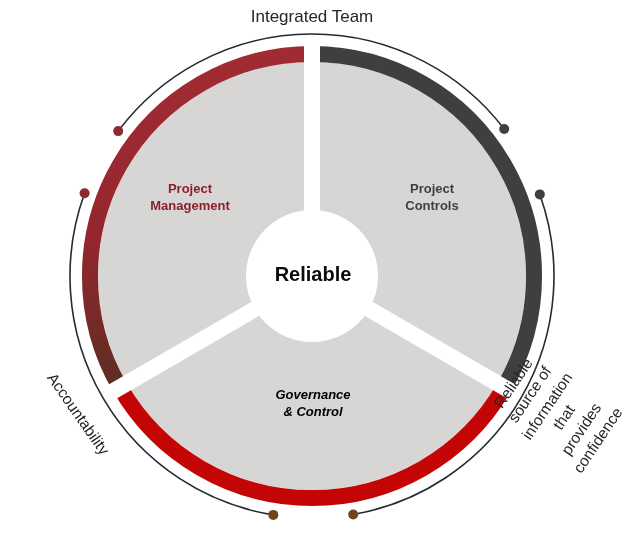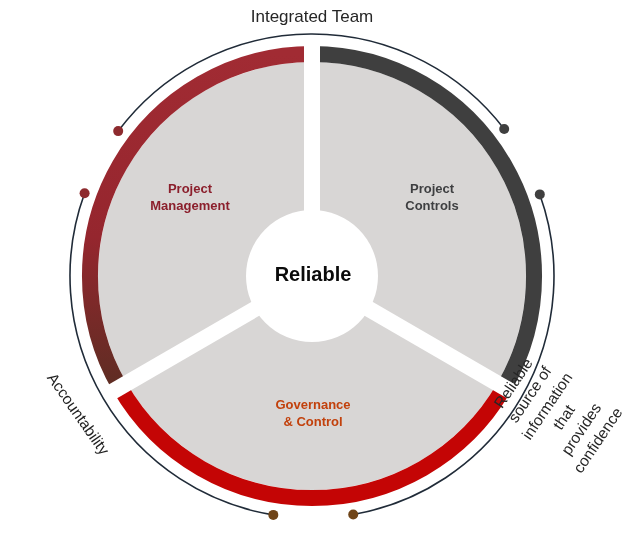--- a/index.html
+++ b/index.html
@@ -23,21 +23,21 @@
     font-size:17px;
     font-weight:400;
     color:#262626;
   }
   .lbl-seg{
     font-size:13px;
     font-weight:700;
   }
   #lbl-pm{left:190px;top:198px;color:#8B1F2C;}
   #lbl-pc{left:432px;top:198px;color:#3E3F41;}
-  #lbl-gc{left:313px;top:414px;color:#c2410c;}
+  #lbl-gc{left:313px;top:404px;color:#000000;font-style:italic;}
   #lbl-enabling{left:313px;top:274px;font-size:20px;font-weight:700;color:#0b0b0b;}
   #lbl-team{left:312px;top:17px;}
   #lbl-accountability{
     left:78px;top:414px;
     font-size:15.5px;color:#1f1f1f;
     transform:translate(-50%,-50%) rotate(55deg);
   }
   #lbl-reliable{
     left:556px;top:412px;
     font-size:15.5px;color:#262626;

